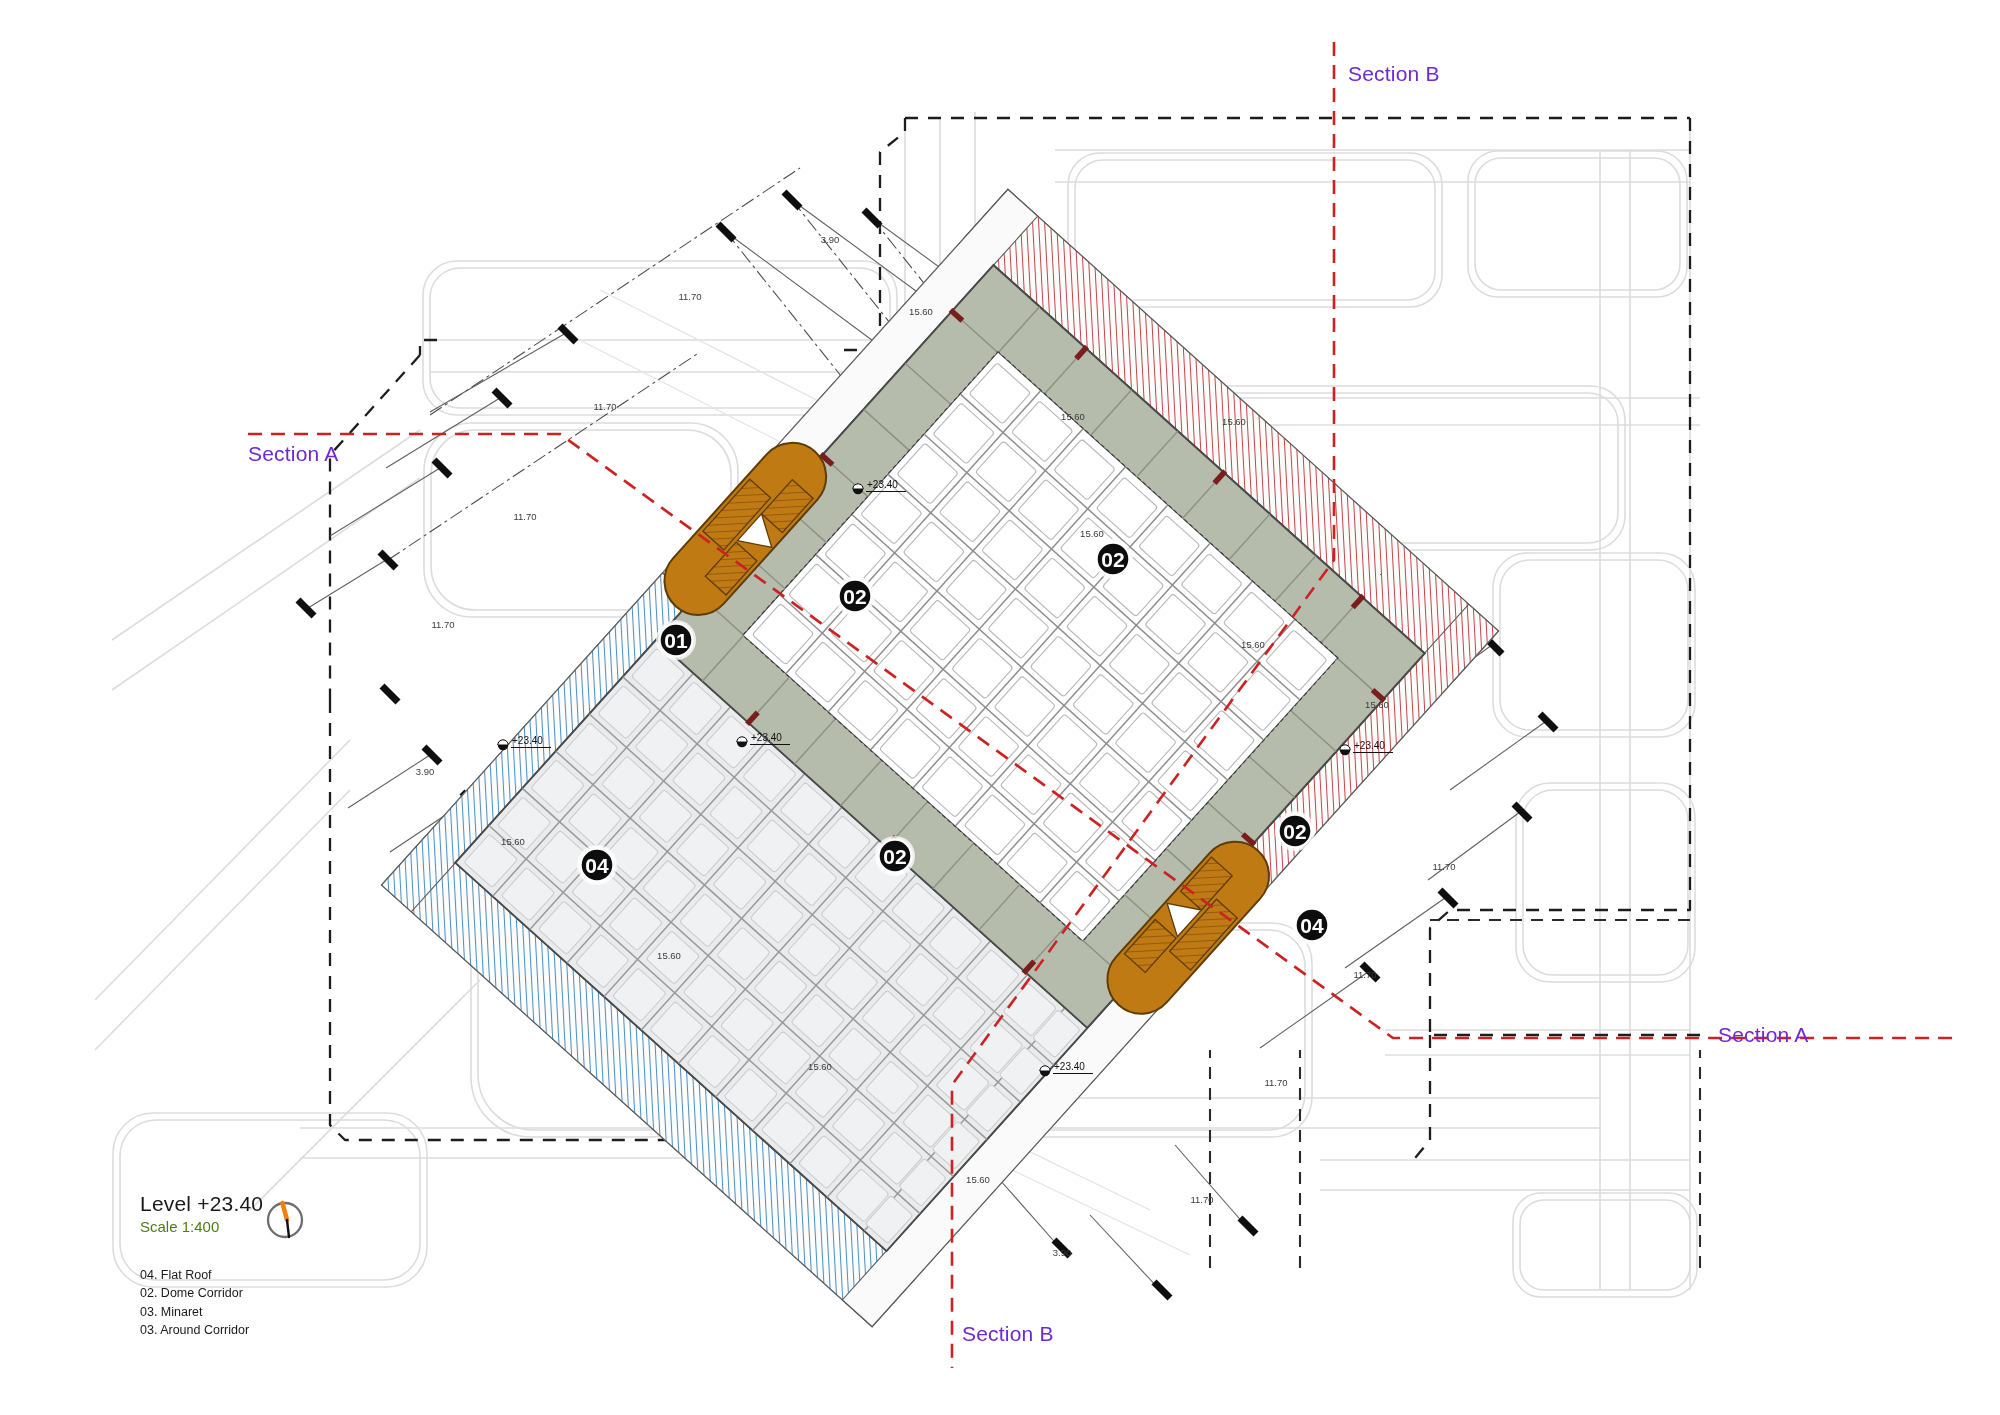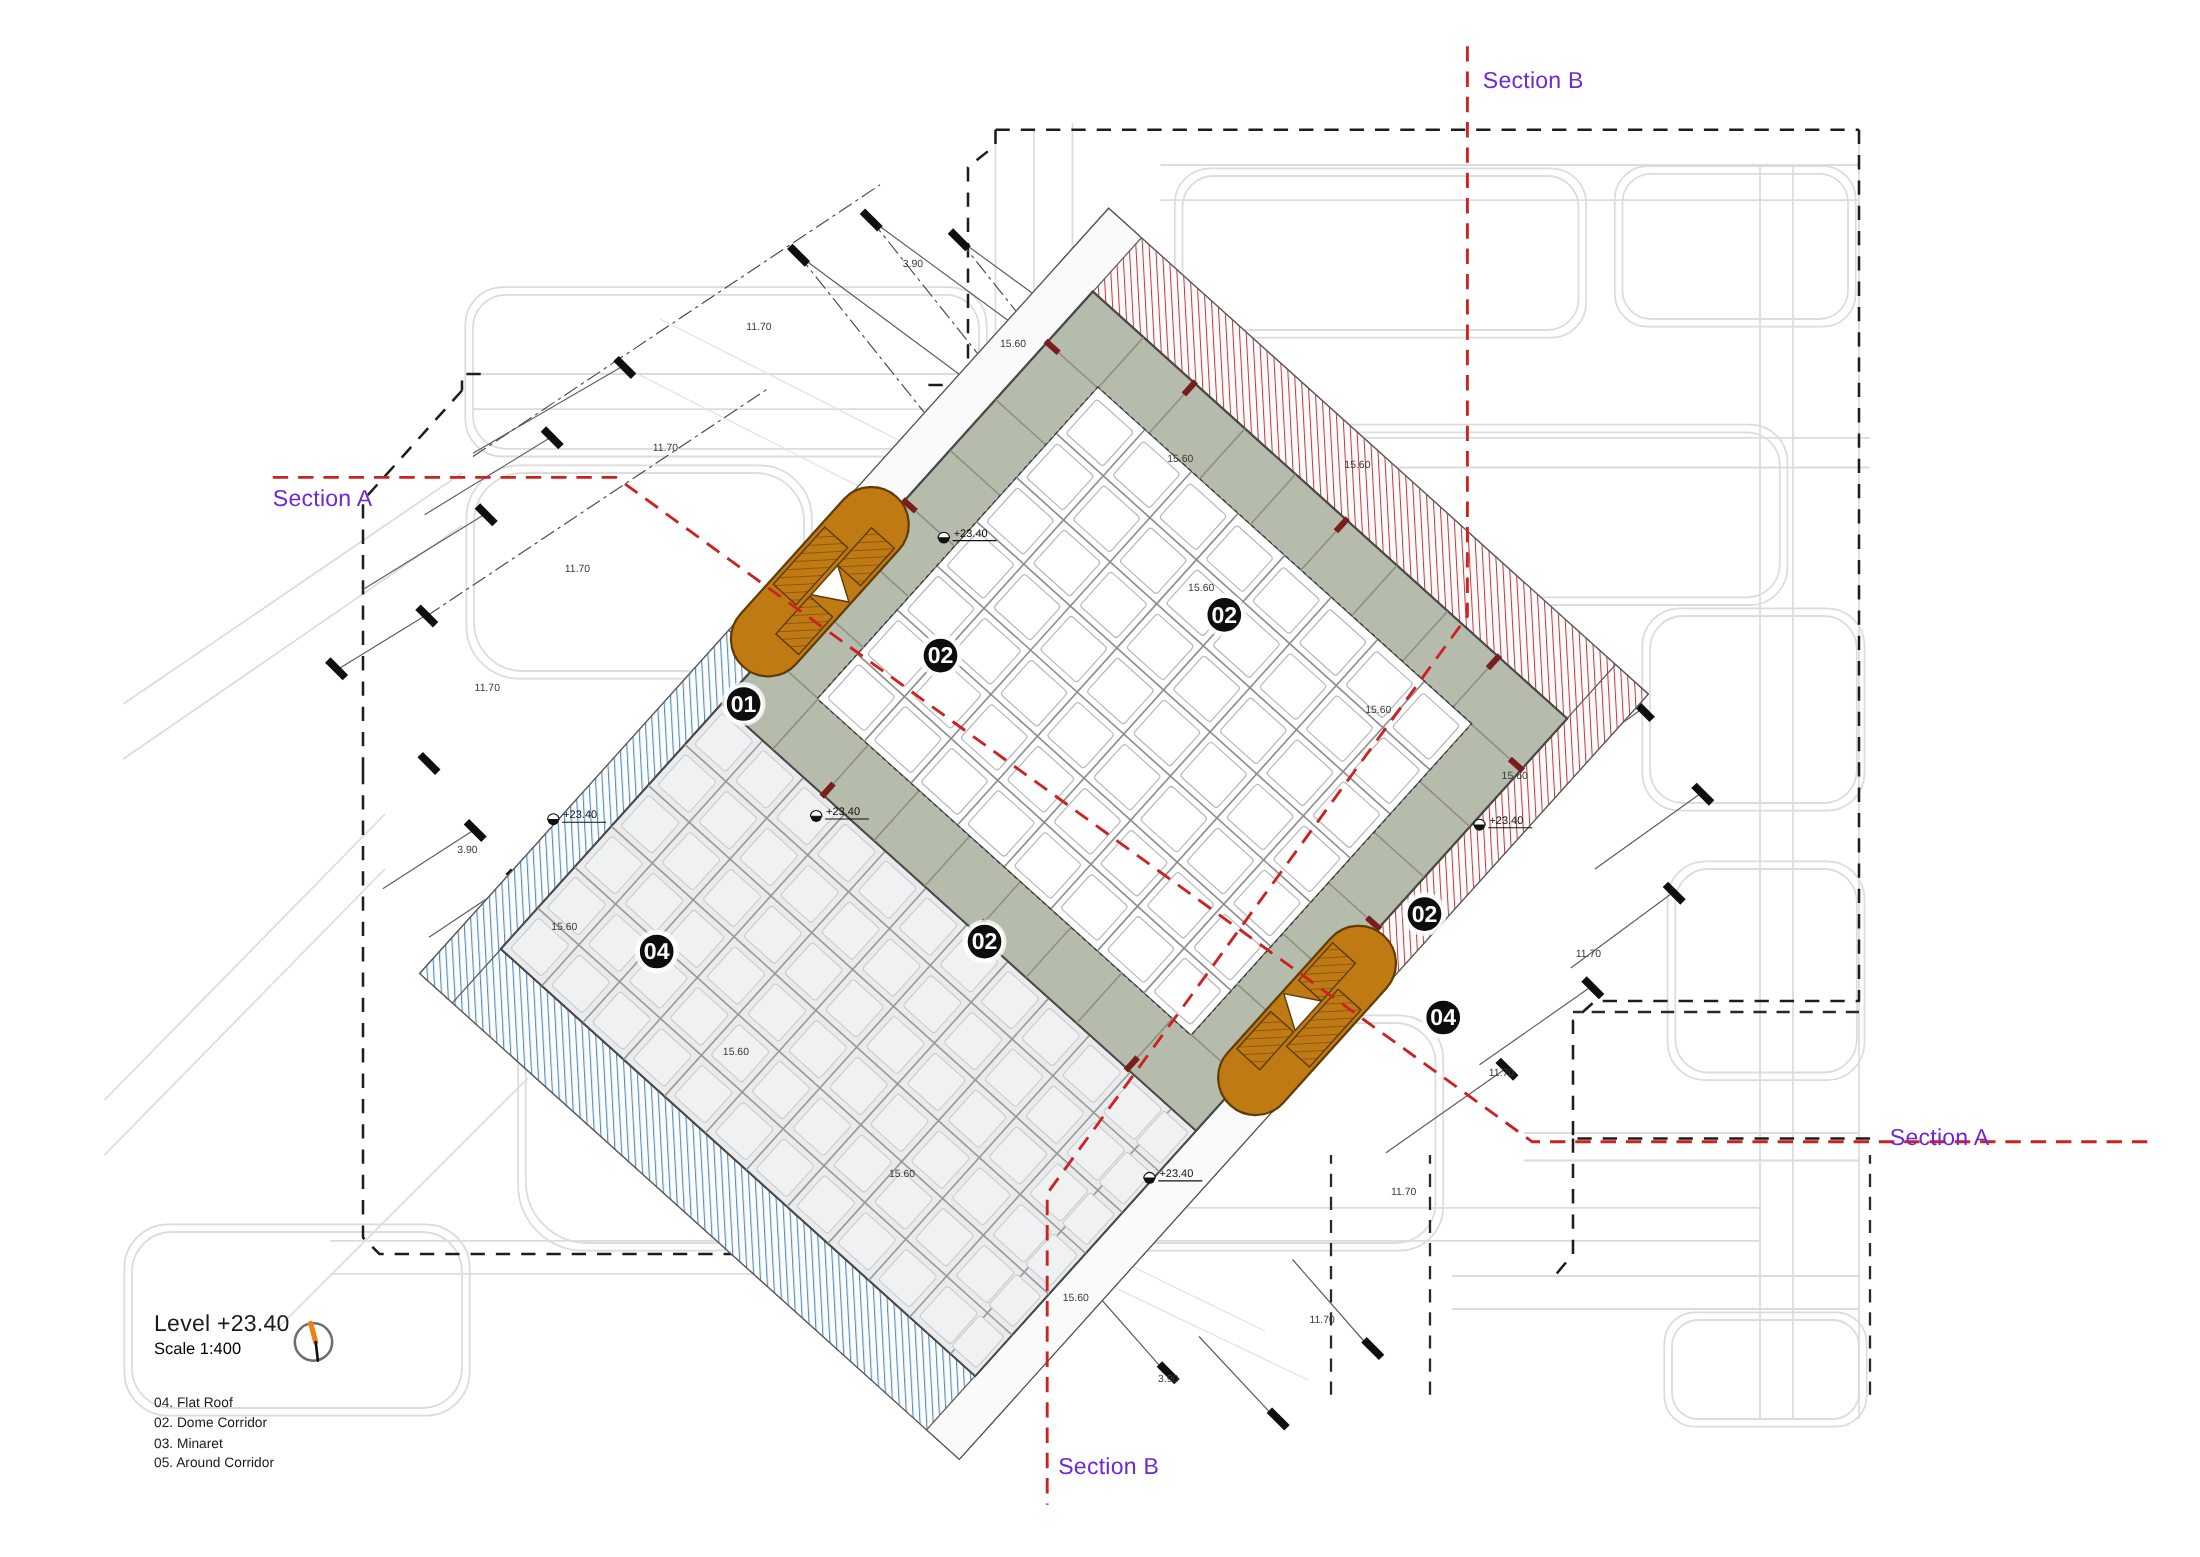--- a/index.html
+++ b/index.html
@@ -4,21 +4,21 @@
 <style>
   html,body{margin:0;padding:0;background:#ffffff;}
   body{width:2000px;height:1415px;position:relative;overflow:hidden;
        font-family:"Liberation Sans", sans-serif;color:#111;}
   .stage{position:absolute;left:0;top:0;width:2000px;height:1415px;}
   svg{position:absolute;left:0;top:0;width:2000px;height:1415px;overflow:visible;}
 
   
   .legend{position:absolute;left:140px;top:1192px;width:420px;}
   .legend-title{font-size:21px;font-weight:400;color:#1a1a1a;letter-spacing:.2px;line-height:1.12;}
-  .legend-scale{font-size:15px;color:#000000;margin-top:2px;line-height:1.15;}
+  .legend-scale{font-size:15px;color:#4d7c0f;margin-top:2px;line-height:1.15;}
   .legend-keys{margin-top:31px;font-size:12.5px;color:#1a1a1a;line-height:1.47;}
   .legend-keys div{white-space:nowrap;}
   .compass{position:absolute;left:262px;top:1196px;width:46px;height:46px;}
 
   
   .sec-label{position:absolute;font-size:21px;color:#6d28d9;white-space:nowrap;letter-spacing:.2px;}
   #sec-a-left{left:248px;top:442px;}
   #sec-a-right{left:1718px;top:1023px;}
   #sec-b-top{left:1348px;top:62px;}
   #sec-b-bottom{left:962px;top:1322px;}
@@ -584,21 +584,21 @@
 <div class="sec-label" id="sec-b-top">Section B</div>
 <div class="sec-label" id="sec-b-bottom">Section B</div>
 
 <div class="legend">
   <div class="legend-title">Level +23.40</div>
   <div class="legend-scale">Scale 1:400</div>
   <div class="legend-keys">
     <div>04. Flat Roof</div>
     <div>02. Dome Corridor</div>
     <div>03. Minaret</div>
-    <div>05. Around Corridor</div>
+    <div>03. Around Corridor</div>
   </div>
 </div>
 
 <svg class="compass" viewBox="0 0 46 46">
   <circle cx="23" cy="24" r="17" fill="none" stroke="#6e6e6e" stroke-width="2.3"></circle>
   <line x1="20.5" y1="7" x2="25" y2="24" stroke="#f08010" stroke-width="4.6" stroke-linecap="round"></line>
   <line x1="25" y1="24" x2="27" y2="41" stroke="#111111" stroke-width="2.4" stroke-linecap="round"></line>
 </svg>
 
 </div>

